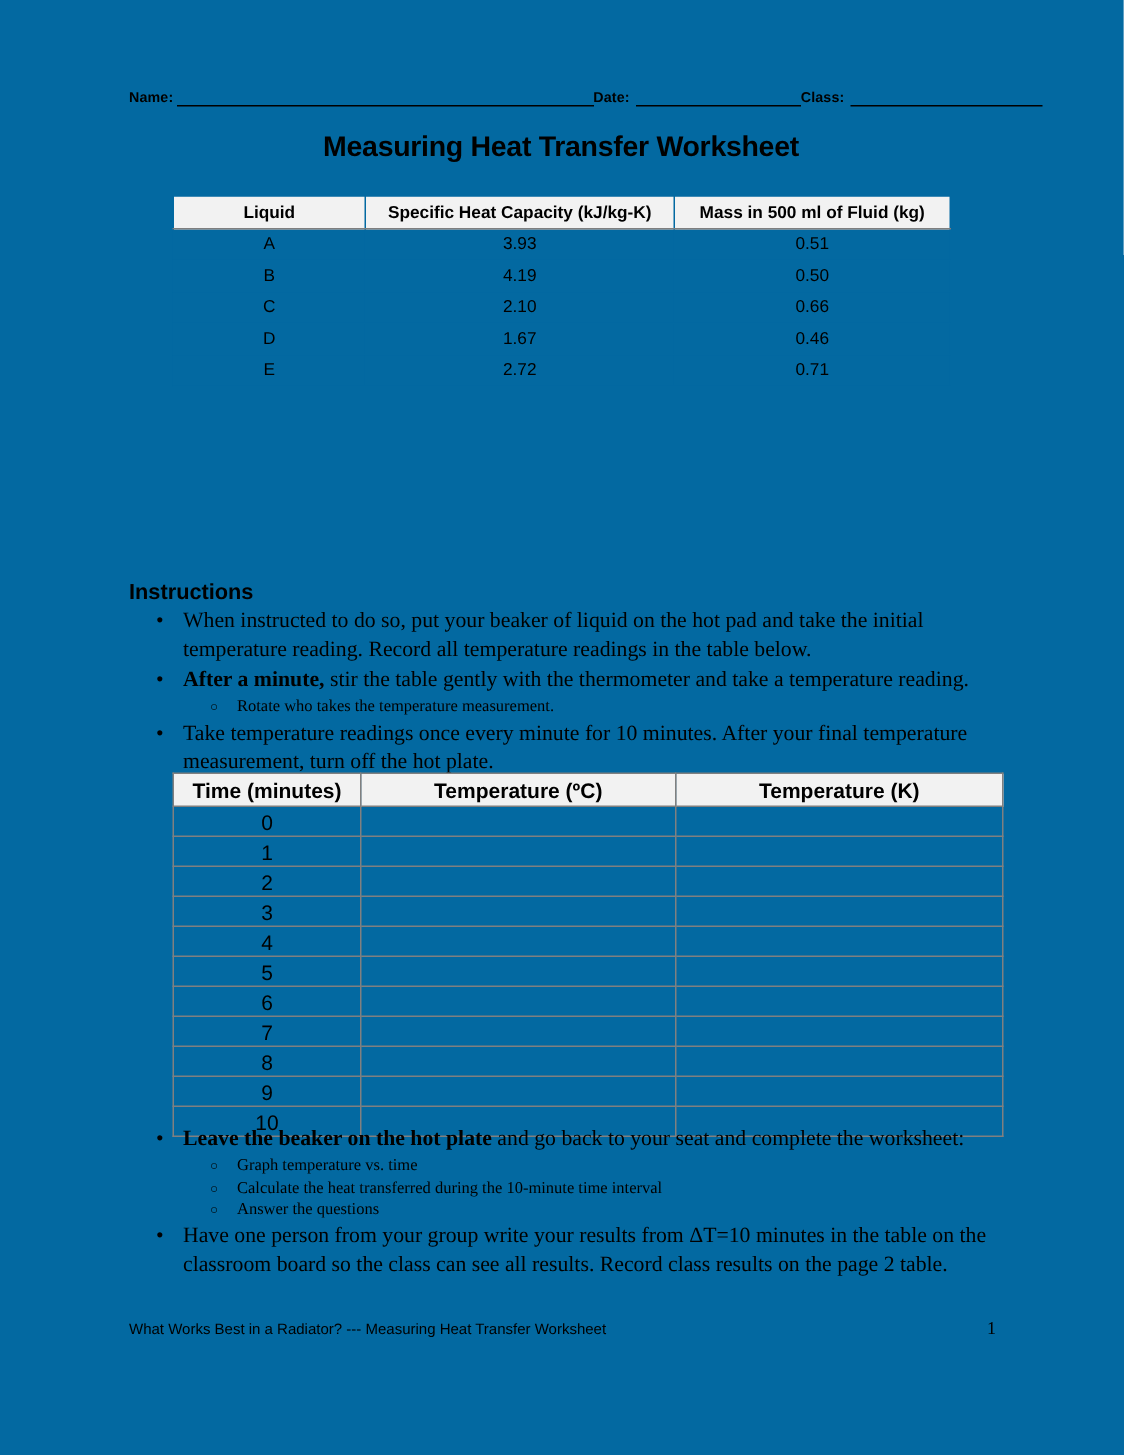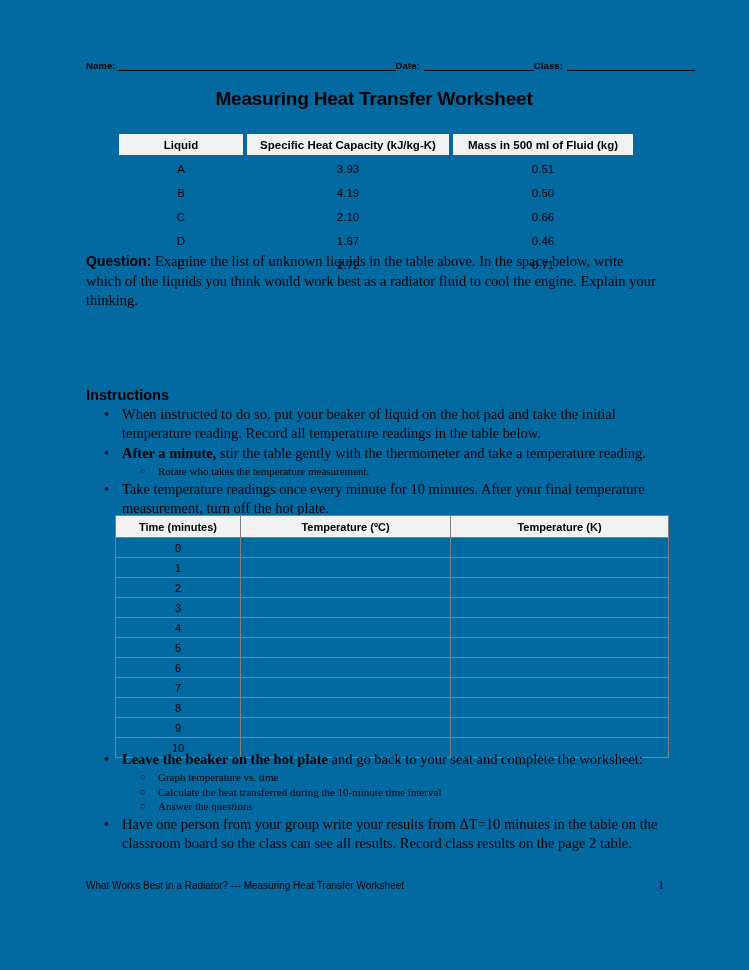--- a/index.html
+++ b/index.html
@@ -64,21 +64,21 @@
     border-collapse: collapse;
     table-layout: fixed;
   }
   .tbl1 {
     position: absolute;
     left: 115px;
     top: 130px;
     width: 518px;
   }
   .tbl1 th, .tbl1 td {
-    border: 4px solid #0369a1;
+    border: 1px solid #0369a1;
     height: 18px;
     text-align: center;
     vertical-align: middle;
     font-family: "Liberation Sans", sans-serif;
     font-size: 11.5px;
   }
   .tbl1 th {
     background: #f2f2f2;
     font-weight: bold;
     border-bottom: 1.6px solid #7f7f7f;
@@ -94,21 +94,21 @@
     left: 115px;
     top: 515px;
     width: 553px;
   }
   .tbl2 th, .tbl2 td {
     border: 1px solid #808080;
     height: 17px;
     text-align: center;
     vertical-align: middle;
     font-family: "Liberation Sans", sans-serif;
-    font-size: 11px;
+    font-size: 14px;
   }
   .tbl2 th {
     background: #f2f2f2;
     font-weight: bold;
     border-bottom: 1.6px solid #7f7f7f;
     height: 19px;
   }
   .tbl2 .k0 { width: 125px; }
   .tbl2 .k1 { width: 210px; }
   .tbl2 .k2 { width: 218px; }
@@ -266,23 +266,20 @@
         <td>0.46</td>
       </tr>
       <tr>
         <td>E</td>
         <td>2.72</td>
         <td>0.71</td>
       </tr>
     </tbody>
   </table>
 
-  <div class="qblock">
-    <span class="qlabel">Question:</span><span> Examine the list of unknown liquids in the table above. In the space below, write which of the liquids you think would work best as a radiator fluid to cool the engine. Explain your thinking.</span>
-  </div>
 
   <div class="instr-head">Instructions</div>
 
   <div class="bullets">
     <ul class="lv1">
       <li>
         <span class="bdot">•</span><span>When instructed to do so, put your beaker of liquid on the hot pad and take the initial temperature reading. Record all temperature readings in the table below.</span>
       </li>
       <li>
         <span class="bdot">•</span><span class="bold">After a minute,</span><span> stir the table gently with the thermometer and take a temperature reading.</span>

